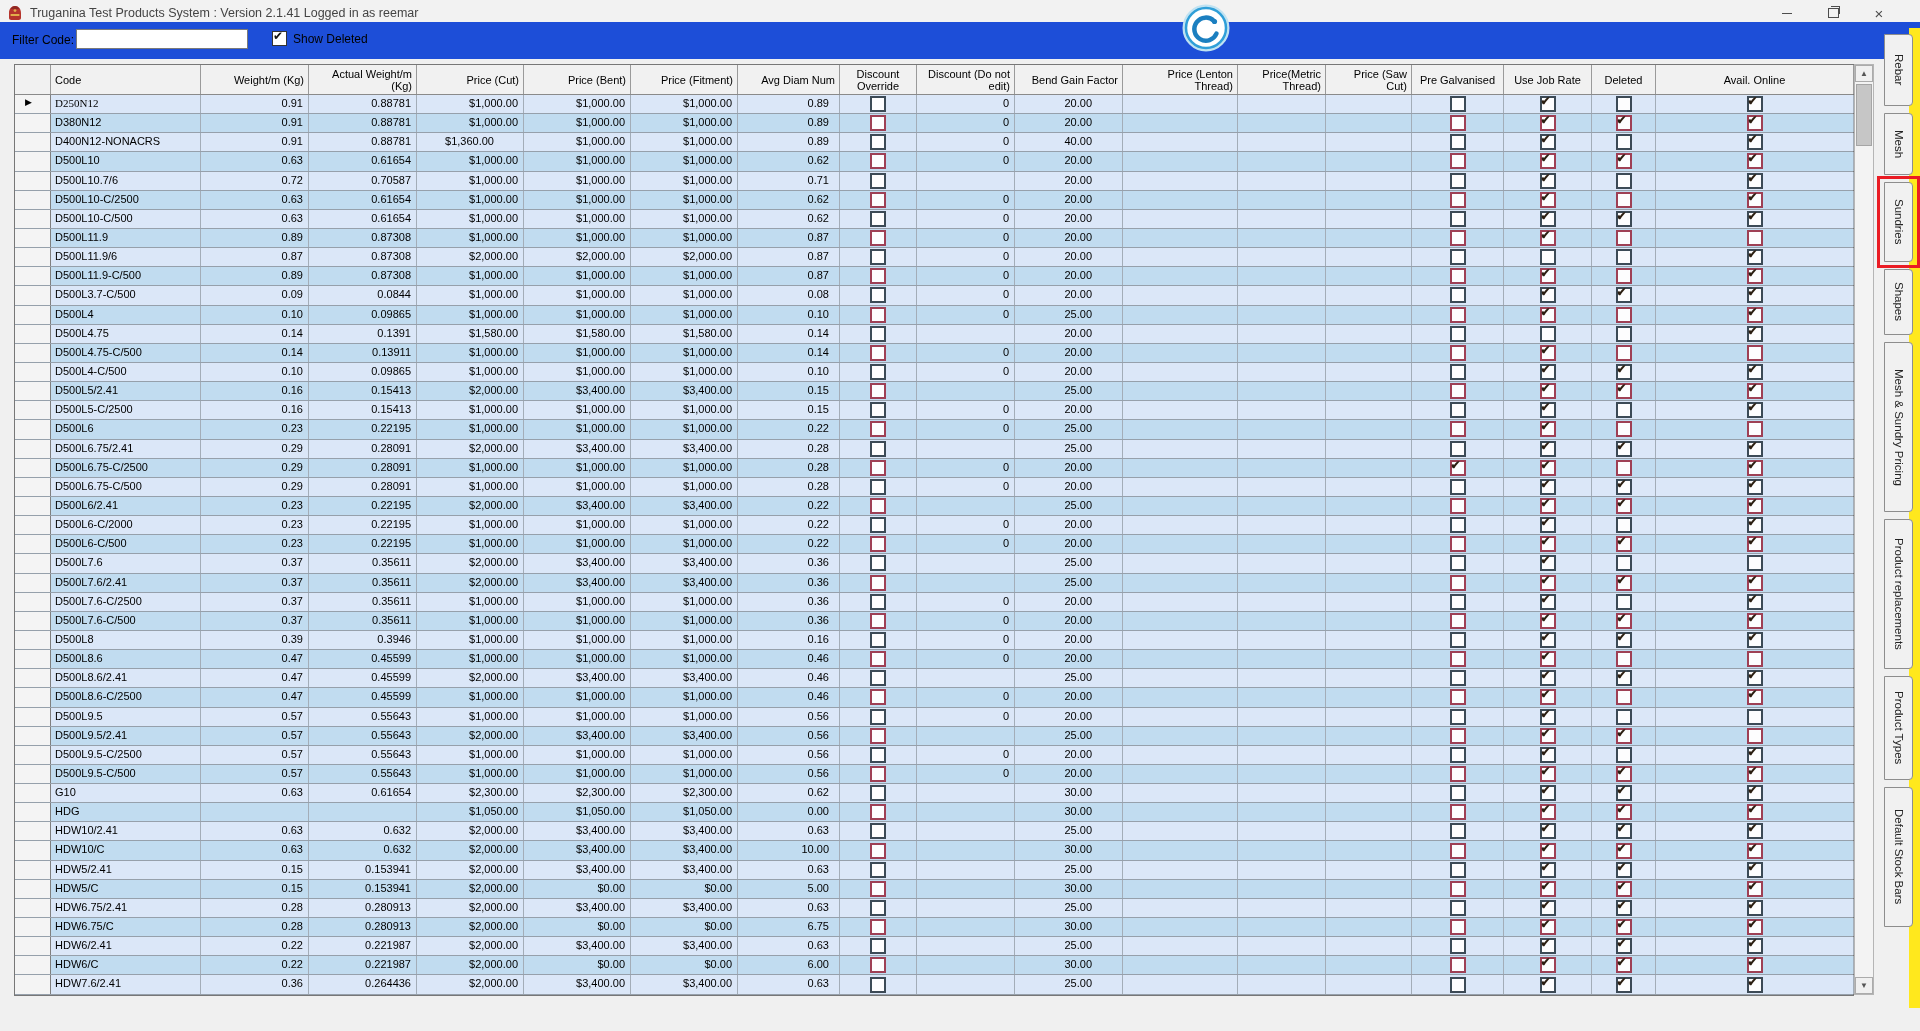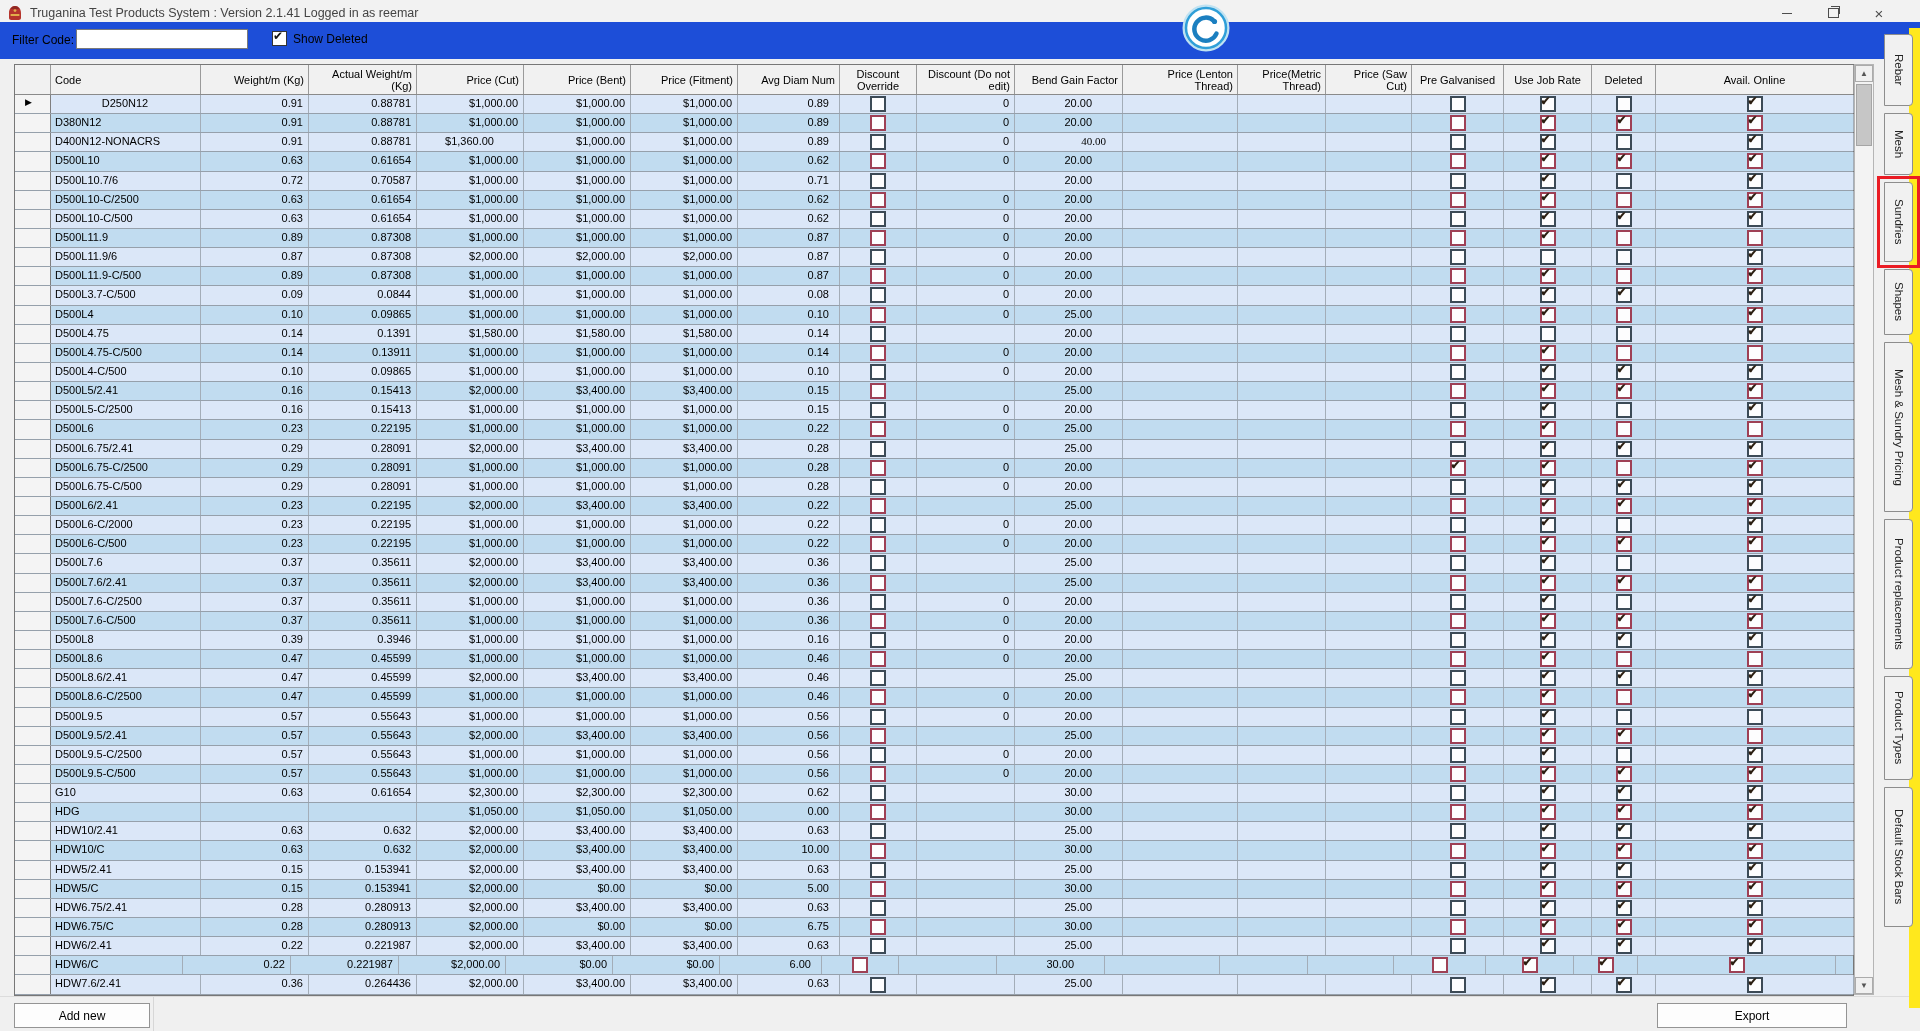--- a/index.html
+++ b/index.html
@@ -131,21 +131,21 @@
         <div class="hc" style="width: 92px; text-align: center;">Pre Galvanised</div>
         <div class="hc" style="width: 88px; text-align: center;">Use Job Rate</div>
         <div class="hc" style="width: 64px; text-align: center;">Deleted</div>
         <div class="hc" style="width: 198px; text-align: center;">Avail. Online</div>
       </div>
     <div class="gbody">
         <div class="grow">
           <div class="cell selcell" style="width: 36px;">
             <span class="curArrow">▶</span>
           </div>
-          <div class="cell" style="width: 150px; text-align: center;">D250N12</div>
+          <div class="cell" style="width: 150px; text-align: left; font-family: Liberation Serif, serif;">D250N12</div>
           <div class="cell" style="width: 108px; text-align: right;">0.91</div>
           <div class="cell" style="width: 108px; text-align: right;">0.88781</div>
           <div class="cell" style="width: 107px; text-align: right;">$1,000.00</div>
           <div class="cell" style="width: 107px; text-align: right;">$1,000.00</div>
           <div class="cell" style="width: 107px; text-align: right;">$1,000.00</div>
           <div class="cell" style="width: 102px; text-align: right; padding-right: 10px;">0.89</div>
           <div class="cell cbcell" style="width: 77px;">
             <div class="cb"></div>
           </div>
           <div class="cell" style="width: 98px; text-align: right;">0</div>
@@ -212,21 +212,21 @@
           <div class="cell" style="width: 108px; text-align: right;">0.91</div>
           <div class="cell" style="width: 108px; text-align: right;">0.88781</div>
           <div class="cell" style="width: 107px; text-align: center;">$1,360.00</div>
           <div class="cell" style="width: 107px; text-align: right;">$1,000.00</div>
           <div class="cell" style="width: 107px; text-align: right;">$1,000.00</div>
           <div class="cell" style="width: 102px; text-align: right; padding-right: 10px;">0.89</div>
           <div class="cell cbcell" style="width: 77px;">
             <div class="cb"></div>
           </div>
           <div class="cell" style="width: 98px; text-align: right;">0</div>
-          <div class="cell" style="width: 108px; text-align: right; padding-right: 16px; font-family: Liberation Serif, serif;">40.00</div>
+          <div class="cell" style="width: 108px; text-align: right; padding-right: 30px;">40.00</div>
           <div class="cell" style="width: 115px; text-align: right;"></div>
           <div class="cell" style="width: 88px; text-align: right;"></div>
           <div class="cell" style="width: 86px; text-align: right;"></div>
           <div class="cell cbcell" style="width: 92px;">
             <div class="cb"></div>
           </div>
           <div class="cell cbcell" style="width: 88px;">
             <div class="cb on">
               <span class="mark">✔</span>
             </div>
@@ -1695,21 +1695,21 @@
             </div>
           </div>
           <div class="cell cbcell" style="width: 198px;">
             <div class="cb on">
               <span class="mark">✔</span>
             </div>
           </div>
         </div>
         <div class="grow alt">
           <div class="cell selcell" style="width: 36px;"></div>
-          <div class="cell" style="width: 132px; text-align: left;">HDW6/C</div>
+          <div class="cell" style="width: 150px; text-align: left;">HDW6/C</div>
           <div class="cell" style="width: 108px; text-align: right;">0.22</div>
           <div class="cell" style="width: 108px; text-align: right;">0.221987</div>
           <div class="cell" style="width: 107px; text-align: right;">$2,000.00</div>
           <div class="cell" style="width: 107px; text-align: right;">$0.00</div>
           <div class="cell" style="width: 107px; text-align: right;">$0.00</div>
           <div class="cell" style="width: 102px; text-align: right; padding-right: 10px;">6.00</div>
           <div class="cell cbcell" style="width: 77px;">
             <div class="cb"></div>
           </div>
           <div class="cell" style="width: 98px; text-align: right;"></div>
@@ -1791,19 +1791,14 @@
       <div class="vtab" style="height: 62px;">Mesh</div>
       <div class="vtab" style="height: 80px;">Sundries</div>
       <div class="vtab" style="height: 66px;">Shapes</div>
       <div class="vtab" style="height: 170px;">Mesh &amp; Sundry Pricing</div>
       <div class="vtab" style="height: 150px;">Product replacements</div>
       <div class="vtab" style="height: 104px;">Product Types</div>
       <div class="vtab" style="height: 140px;">Default Stock Bars</div>
     </div>
   <div class="redbox" style="top: 176px; height: 92px;"></div>
 
-  <div class="footer">
-    <div class="btn addnew">Add new</div>
-    <div class="footerdiv"></div>
-    <div class="btn export">Export</div>
-  </div>
 
 </div>
 
 </body></html>

